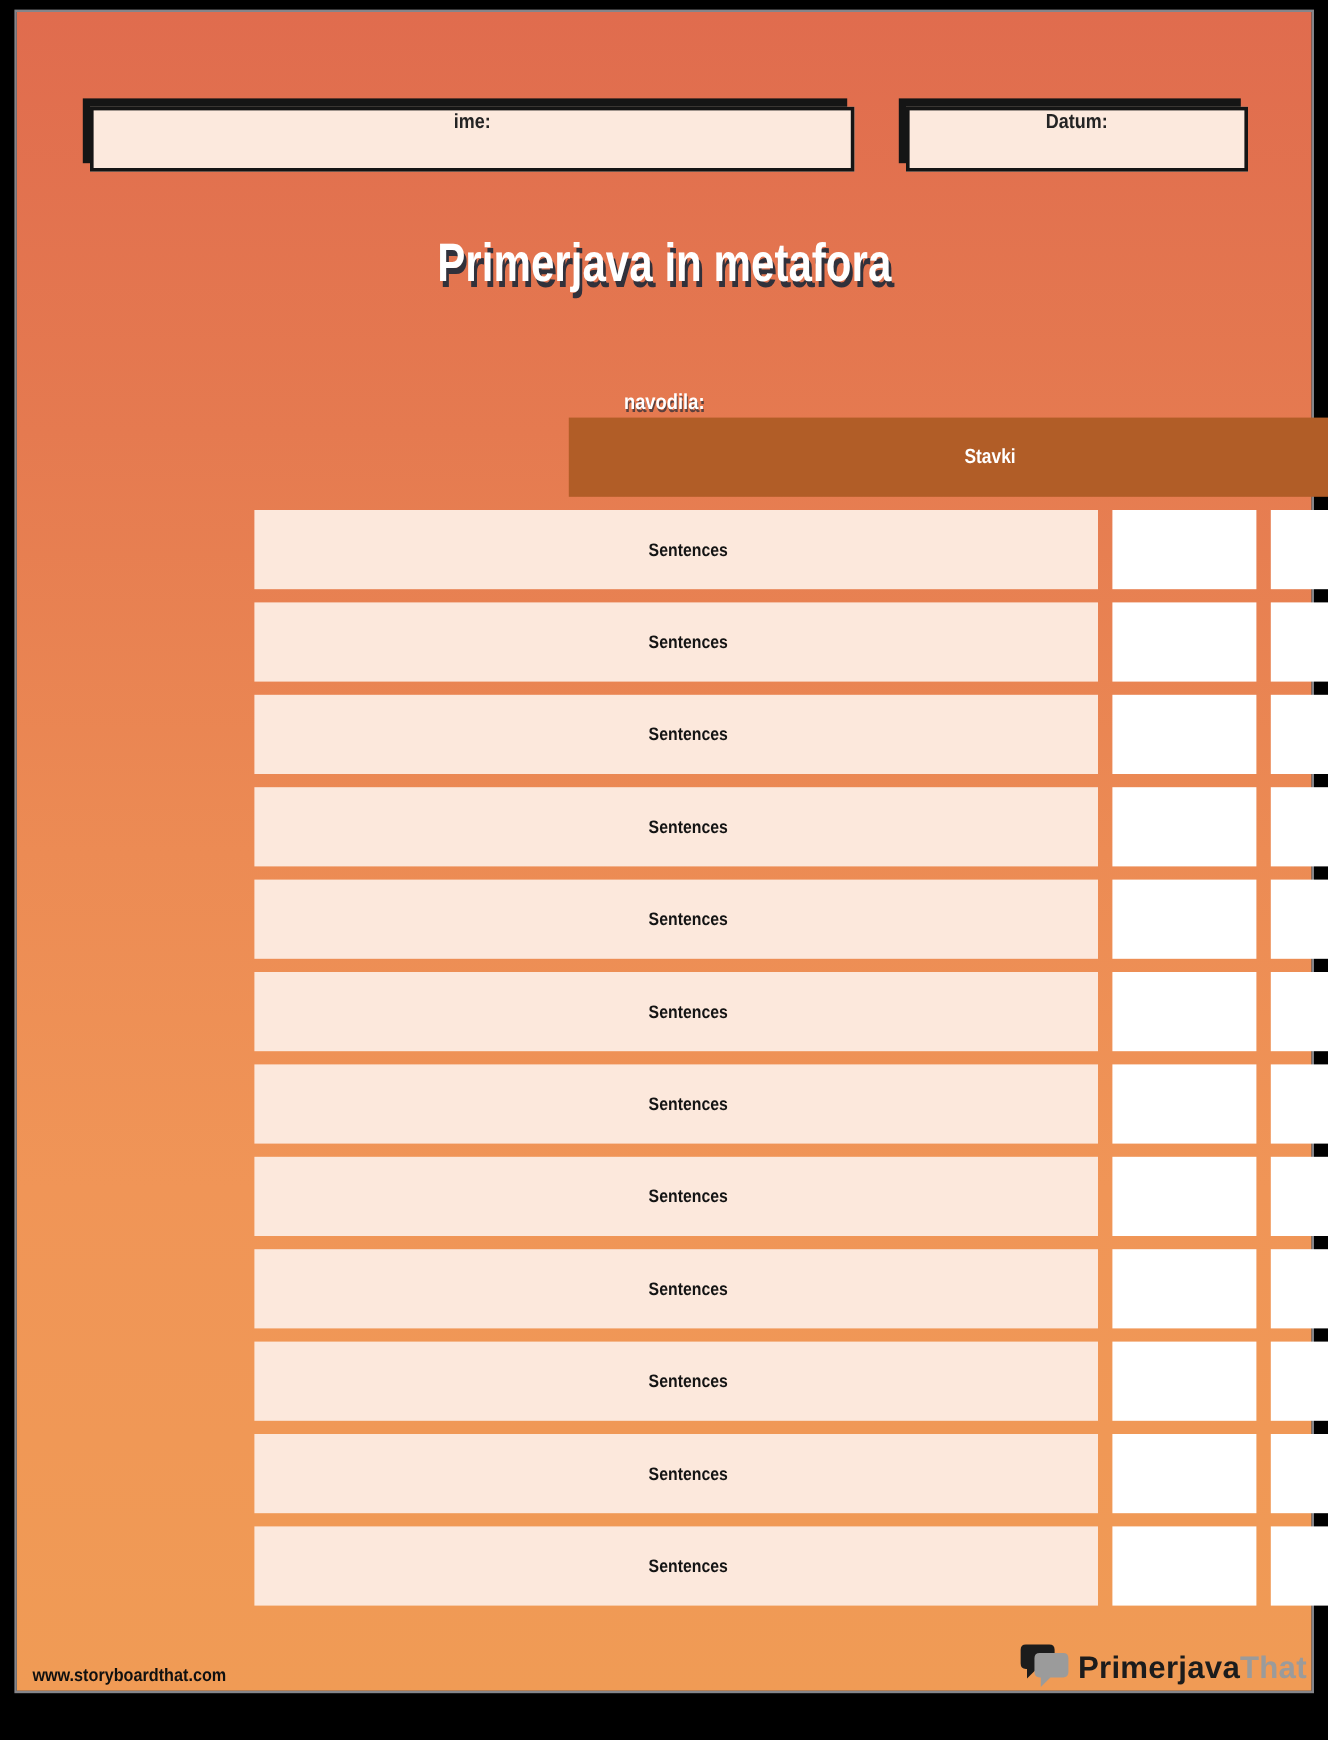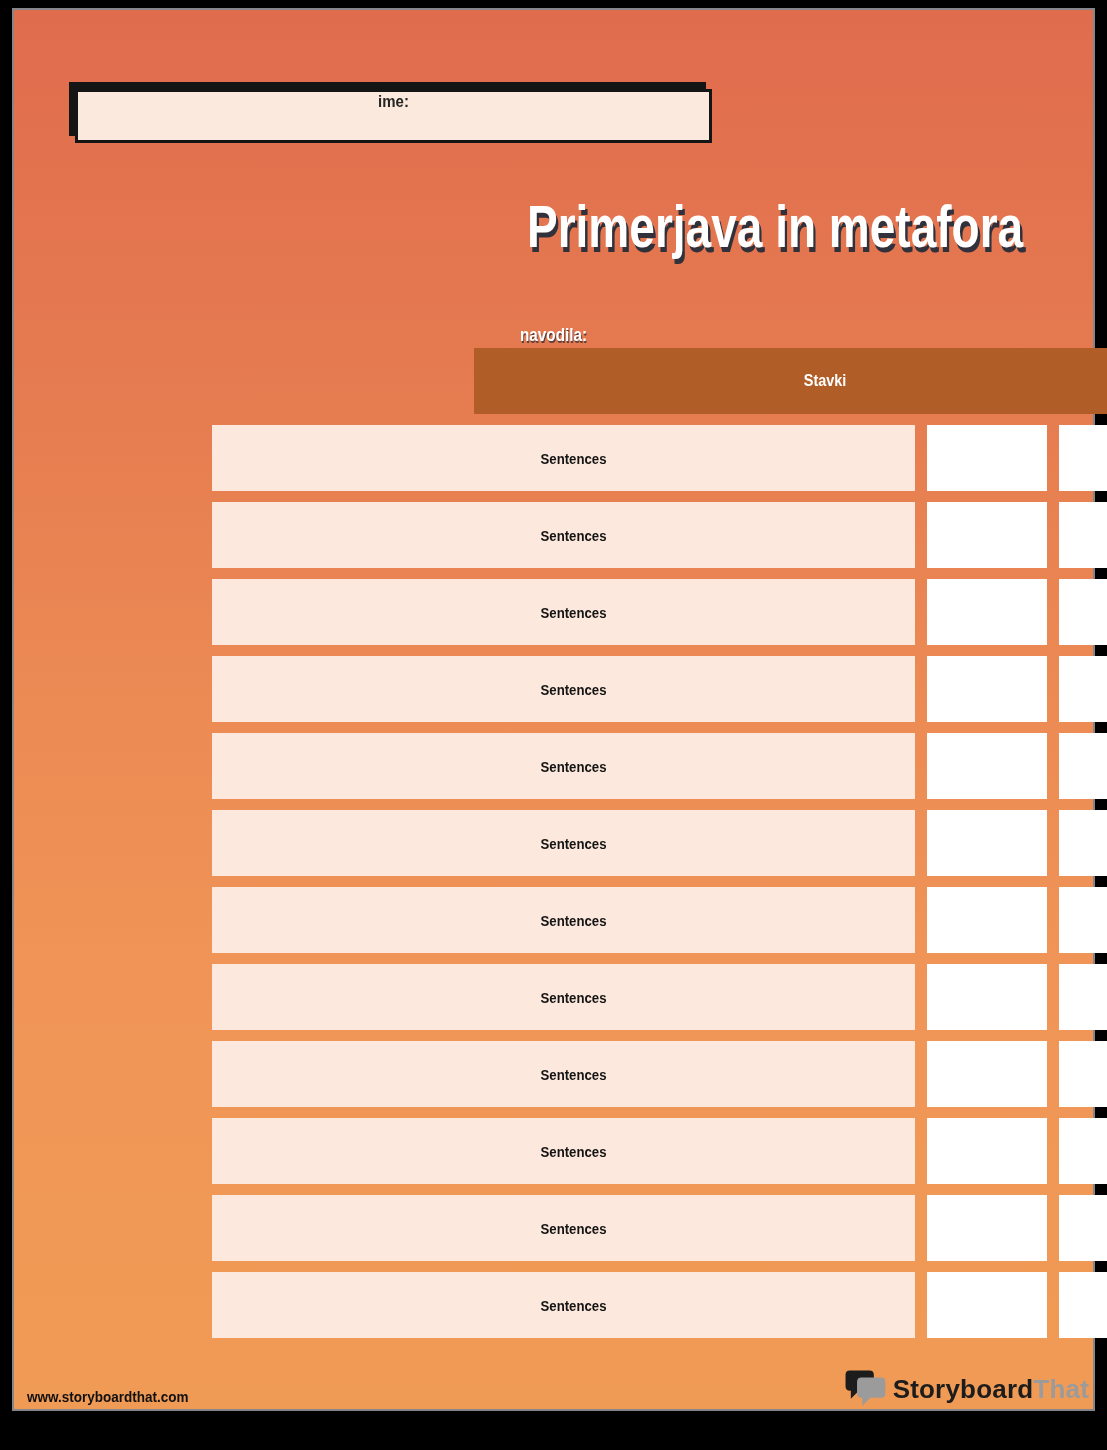--- a/index.html
+++ b/index.html
@@ -28,22 +28,22 @@
   }
   .name-box { left:61px; top:79px; width:637px; }
   .date-box { left:741px; top:79px; width:285px; }
   .field-label {
     font-weight:bold; font-size:17px; color:#242424;
     display:inline-block; transform:scaleX(0.88);
   }
   
   .title {
     position:absolute; top:183px; left:0; width:100%;
-    text-align:right;
-    font-size:59px; font-weight:bold; color:#ffffff;
+    text-align:center;
+    font-size:45px; font-weight:bold; color:#ffffff;
     text-shadow:3px 5px 0 #31313b;
     white-space:nowrap;
   }
   .title .condensed { display:inline-block; transform:scaleX(0.78); }
   .instructions {
     position:absolute; top:283px; left:0; width:100%;
     text-align:center;
     font-size:18px; font-weight:bold; color:#ffffff;
     text-shadow:1px 2px 0 rgba(45,45,55,0.75);
     margin-top:32px;
@@ -89,20 +89,23 @@
 </style>
 </head>
 <body>
 
 <div class="page">
 
   <div class="field-box name-box">
     <span class="field-label">ime:</span>
   </div>
 
+  <div class="field-box date-box">
+    <span class="field-label">Datum:</span>
+  </div>
 
   <h1 class="title">
     <span class="condensed">Primerjava in metafora</span>
   </h1>
 
   <div class="instructions">
     <span class="condensed">navodila:</span>
   </div>
 
   <div class="wtable">
@@ -211,16 +214,16 @@
 
   <div class="footer-url">
     <span>www.storyboardthat.com</span>
   </div>
 
   <div class="logo">
     <svg class="logo-icon" viewBox="0 0 52 48" xmlns="http://www.w3.org/2000/svg">
       <path fill="#1c1c1c" d="M9 3 H31 Q36 3 36 8 V21 Q36 26 31 26 H19 L10 35 V26 H9 Q4 26 4 21 V8 Q4 3 9 3 Z"></path>
       <path fill="#9b9b9b" d="M22 11 H44 Q49 11 49 16 V29 Q49 34 44 34 H32 L23 43 V34 H22 Q17 34 17 29 V16 Q17 11 22 11 Z"></path>
     </svg>
-    <span class="logo-text"><span>Storyboard</span><span class="gray">That</span></span>
+    <span class="logo-text"><span>Primerjava</span><span class="gray">That</span></span>
   </div>
 
 </div>
 
 </body></html>

